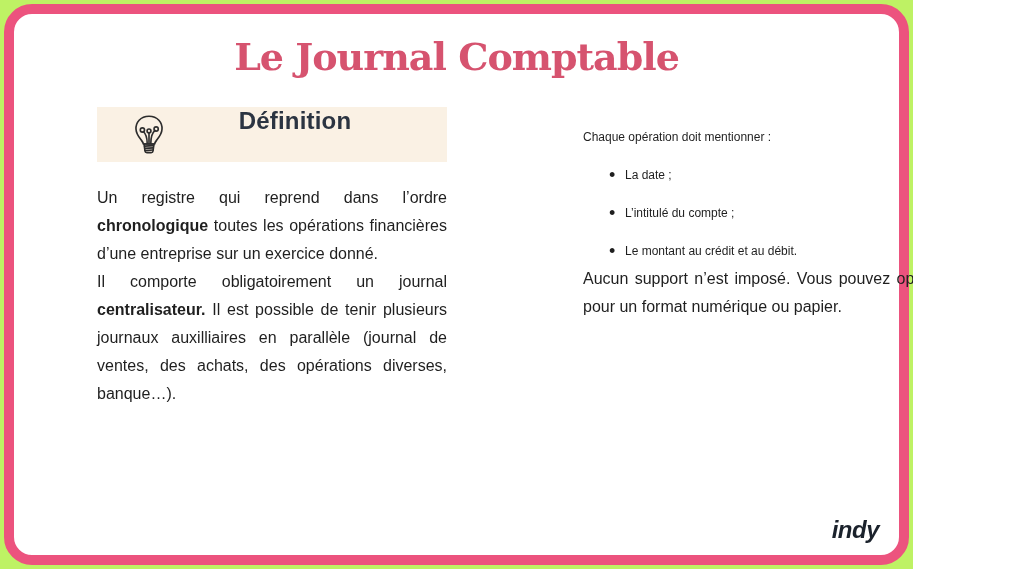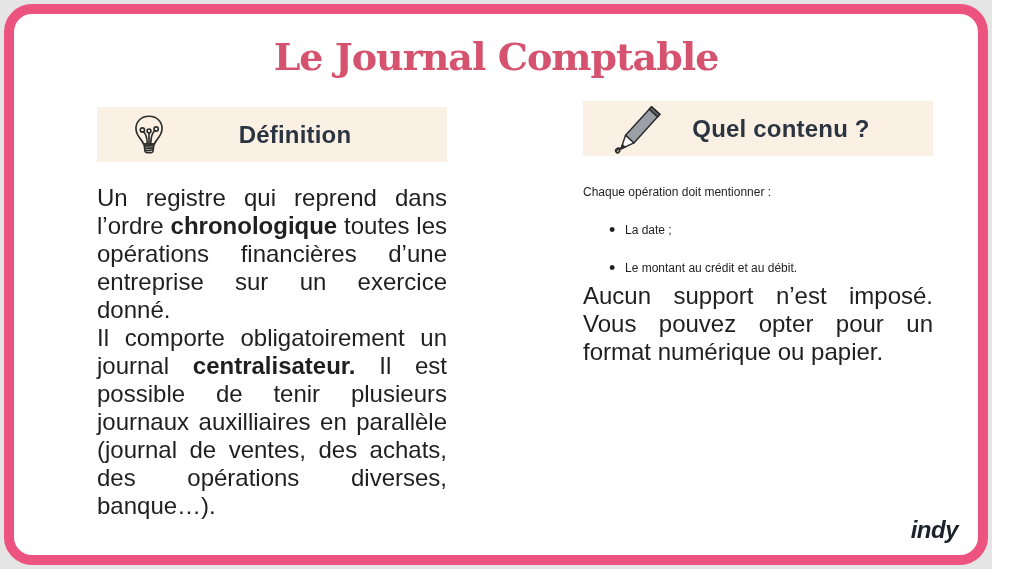--- a/index.html
+++ b/index.html
@@ -1,23 +1,24 @@
 <!DOCTYPE html>
 <html lang="fr"><head>
 <meta charset="utf-8">
 <title>Le Journal Comptable</title>
 <style>
   html,body{margin:0;padding:0;background:#ffffff;}
   .slide{
     position:relative;
-    width:992px;height:569px;
-    background:#e5e5e5;
+    width:880px;height:569px;
+    background:#bef264;
     overflow:hidden;
     font-family:"Liberation Sans", sans-serif;
     color:#1f1f1f;
+    padding-left:33px;
   }
   .frame{
     position:absolute;
     inset:4px;
     border:10px solid #EC537E;
     border-radius:28px;
     background:#ffffff;
   }
   .title{
     position:absolute;
@@ -31,40 +32,39 @@
     color:#D6536F;
   }
   .col{position:absolute;width:350px;}
   .col-left{left:97px;top:107px;}
   .col-right{left:583px;top:101px;}
   .section-header{
     position:relative;
     height:55px;
     background:#FAF1E4;
     display:flex;
-    align-items:center;
   }
   .section-header .icon{
     position:absolute;
     left:30px;top:50%;
     transform:translateY(-50%);
     display:flex;align-items:center;justify-content:center;
   }
   .section-header .hlabel{
     flex:1;
     text-align:center;
     padding-left:46px;
     font-weight:700;
     font-size:24px;
     color:#2B3441;
     letter-spacing:0.2px;
   }
   .para{
     margin:0;
-    font-size:24px;
+    font-size:16px;
     line-height:28px;
     text-align:justify;
     color:#1f1f1f;
   }
   .para strong{font-weight:700;}
   .p-top22{margin-top:22px;}
   .p-top28{}
   .intro{
     margin:22px 0 0 0;
     font-size:12px;
@@ -126,37 +126,26 @@
       </span>
       <span class="hlabel">Définition</span>
     </div>
 
     <p class="para p-top22"><span>Un registre qui reprend dans l’ordre </span><strong>chronologique</strong><span> toutes les opérations financières d’une entreprise sur un exercice donné.</span></p>
 
     <p class="para p-top28"><span>Il comporte obligatoirement un journal </span><strong>centralisateur.</strong><span> Il est possible de tenir plusieurs journaux auxilliaires en parallèle (journal de ventes, des achats, des opérations diverses, banque…).</span></p>
   </div>
 
   <div class="col col-right">
-    <div class="section-header">
-      <span class="icon">
-        <svg width="52" height="54" viewBox="0 0 56 58" aria-hidden="true">
-          <path d="M41.5 5 L50.5 13.2 L22.5 44 L13.5 35.8 Z" fill="#9aa0a6" stroke="#2d2d2d" stroke-width="1.6" stroke-linejoin="round"></path>
-          <path d="M41.5 5 L50.5 13.2 L48 15.9 L39 7.7 Z" fill="#5f6368" stroke="#2d2d2d" stroke-width="1.6" stroke-linejoin="round"></path>
-          <path d="M13.5 35.8 L22.5 44 L8.5 50.5 Z" fill="#ffffff" stroke="#2d2d2d" stroke-width="1.6" stroke-linejoin="round"></path>
-          <path d="M8.5 50.5 L13.3 48.3 L10.4 45.6 Z" fill="#2d2d2d" stroke="#2d2d2d" stroke-width="1" stroke-linejoin="round"></path>
-          <path class="ink" d="M6.2 54.4 c-2.6 1 -4 -1.6 -2 -3 c2 -1.4 4.4 0.6 2.4 2.2 c-2.2 1.8 -5.2 -0.6 -3.2 -2.8 c1.4 -1.6 3.8 -1.8 5 -0.6"></path>
-        </svg>
-      </span>
-      <span class="hlabel">Quel contenu ?</span>
-    </div>
 
     <p class="intro">Chaque opération doit mentionner :</p>
 
     <ul class="bullets">
       <li>La date ;</li>
+      <li>L’intitulé du compte ;</li>
       <li>Le montant au crédit et au débit.</li>
     </ul>
 
 
     <p class="para p-top28">Aucun support n’est imposé. Vous pouvez opter pour un format numérique ou papier.</p>
   </div>
 
   <div class="logo">indy</div>
 </div>
 

